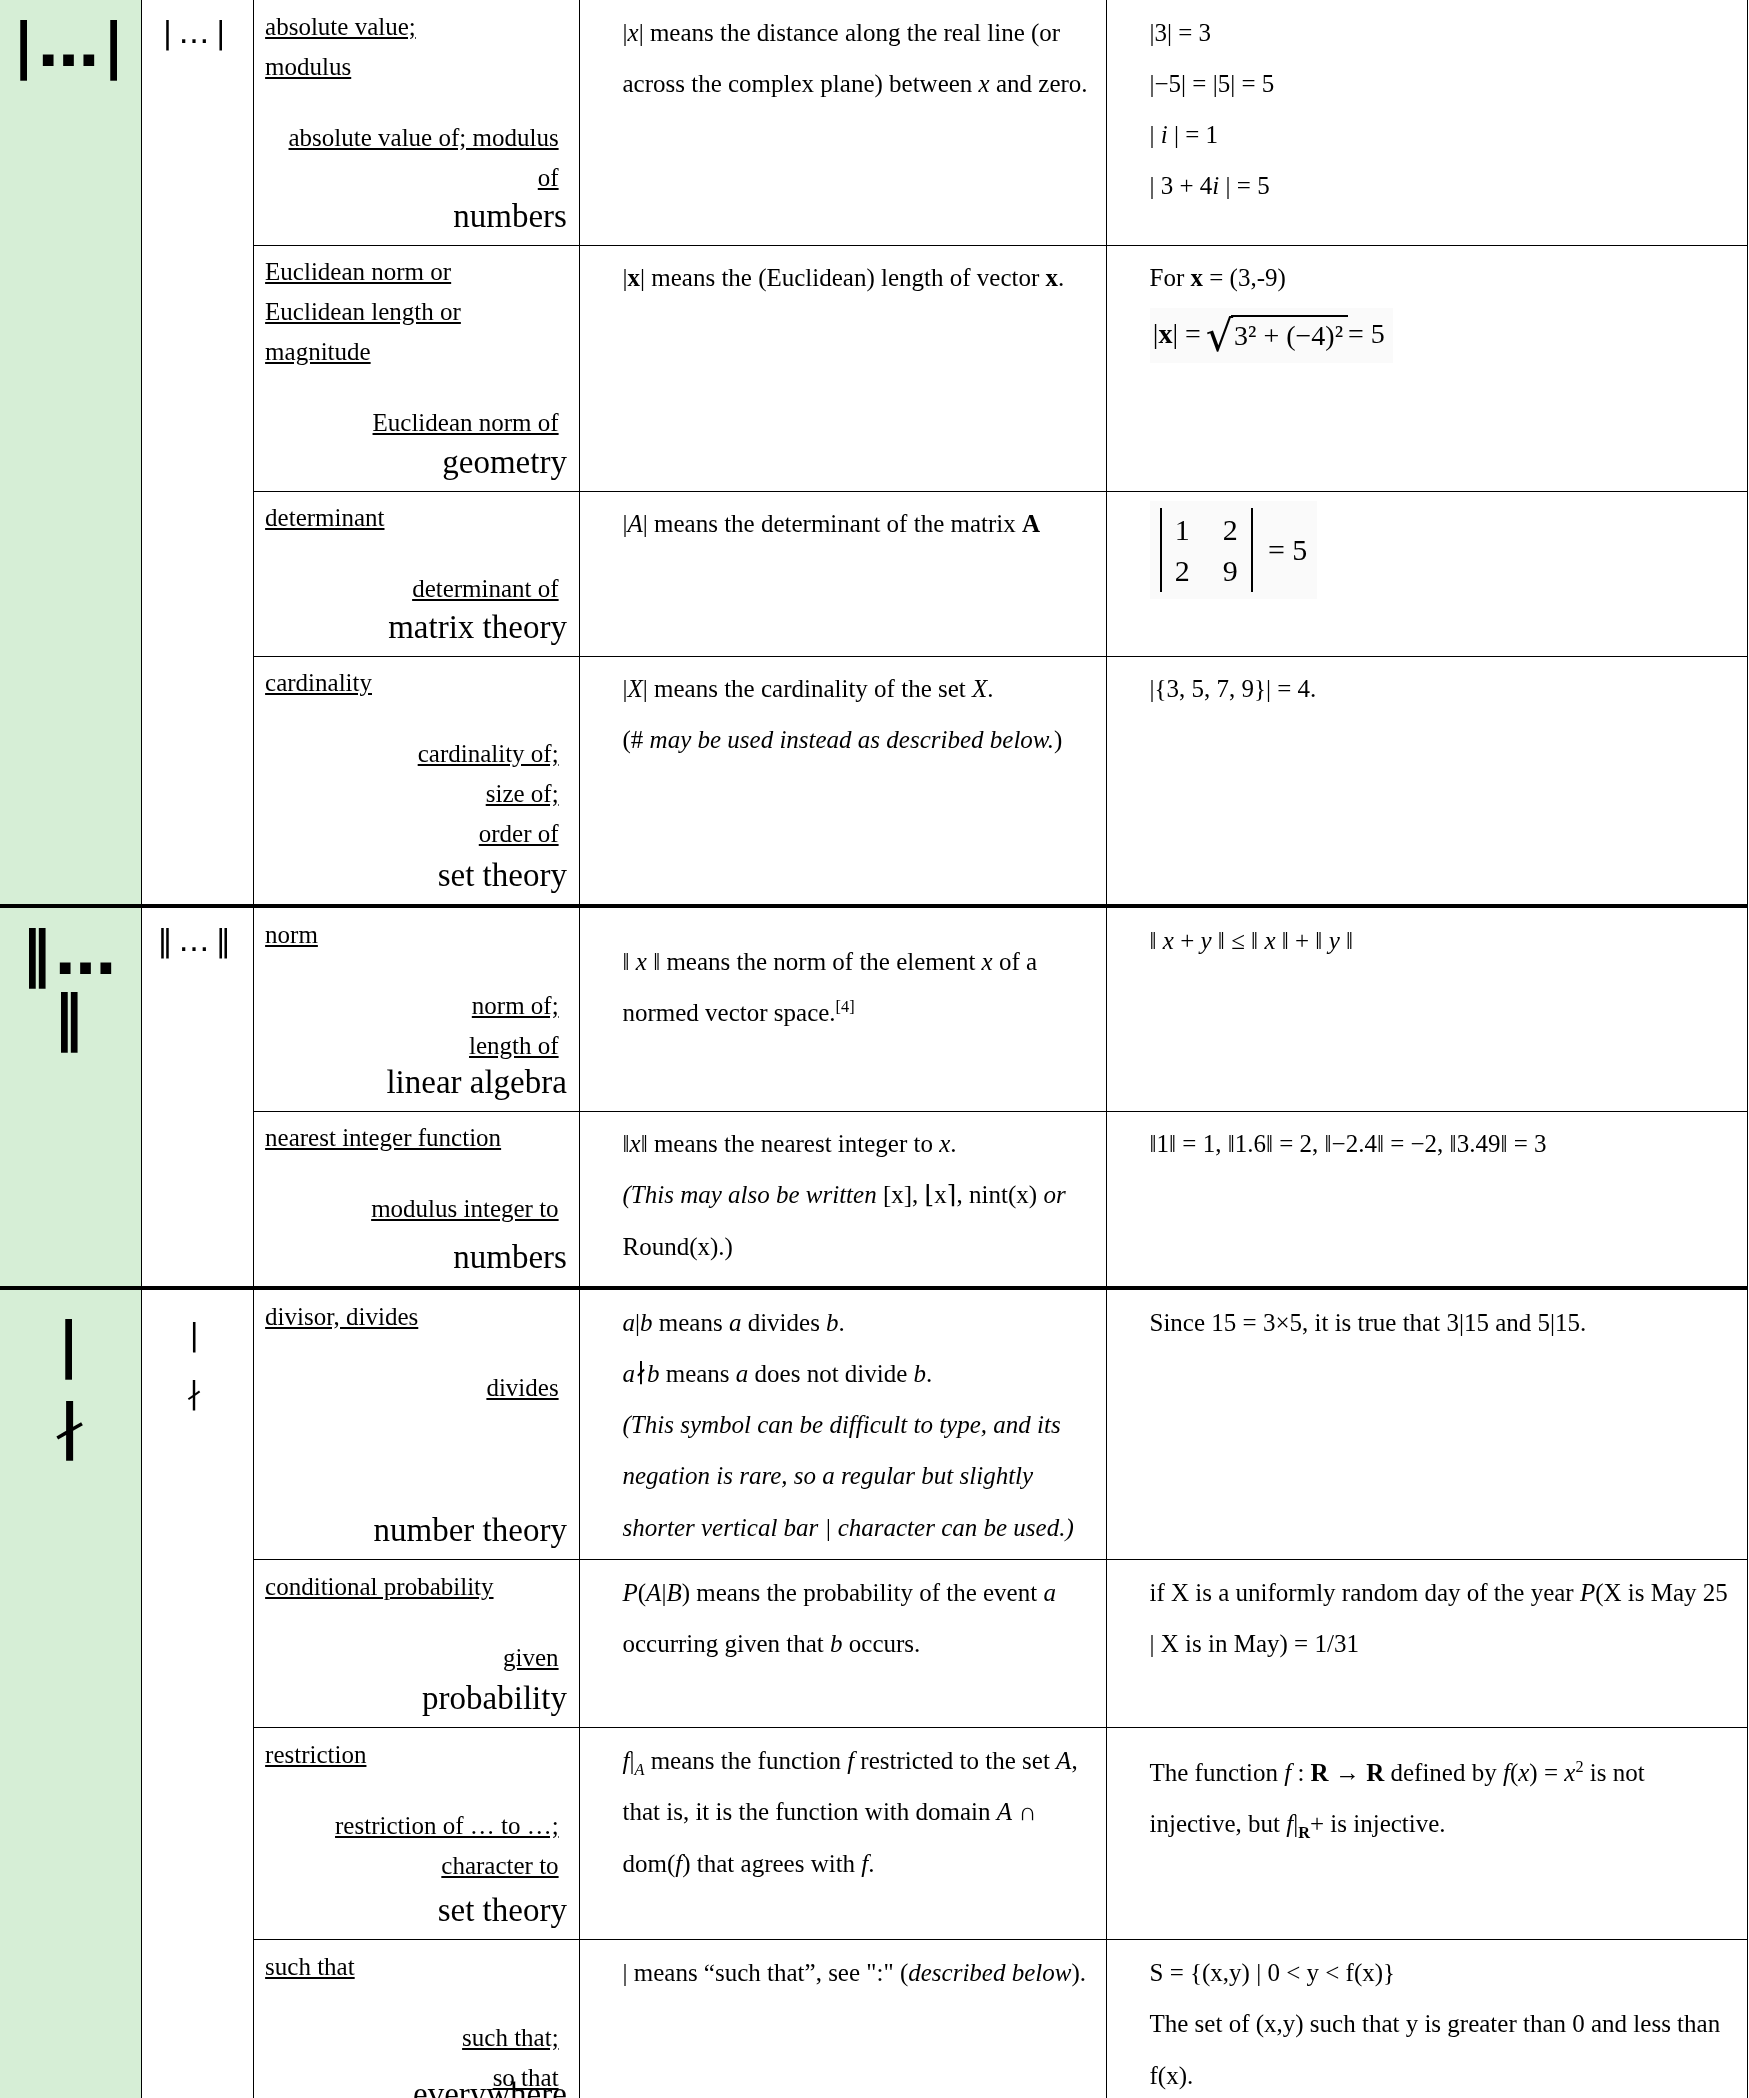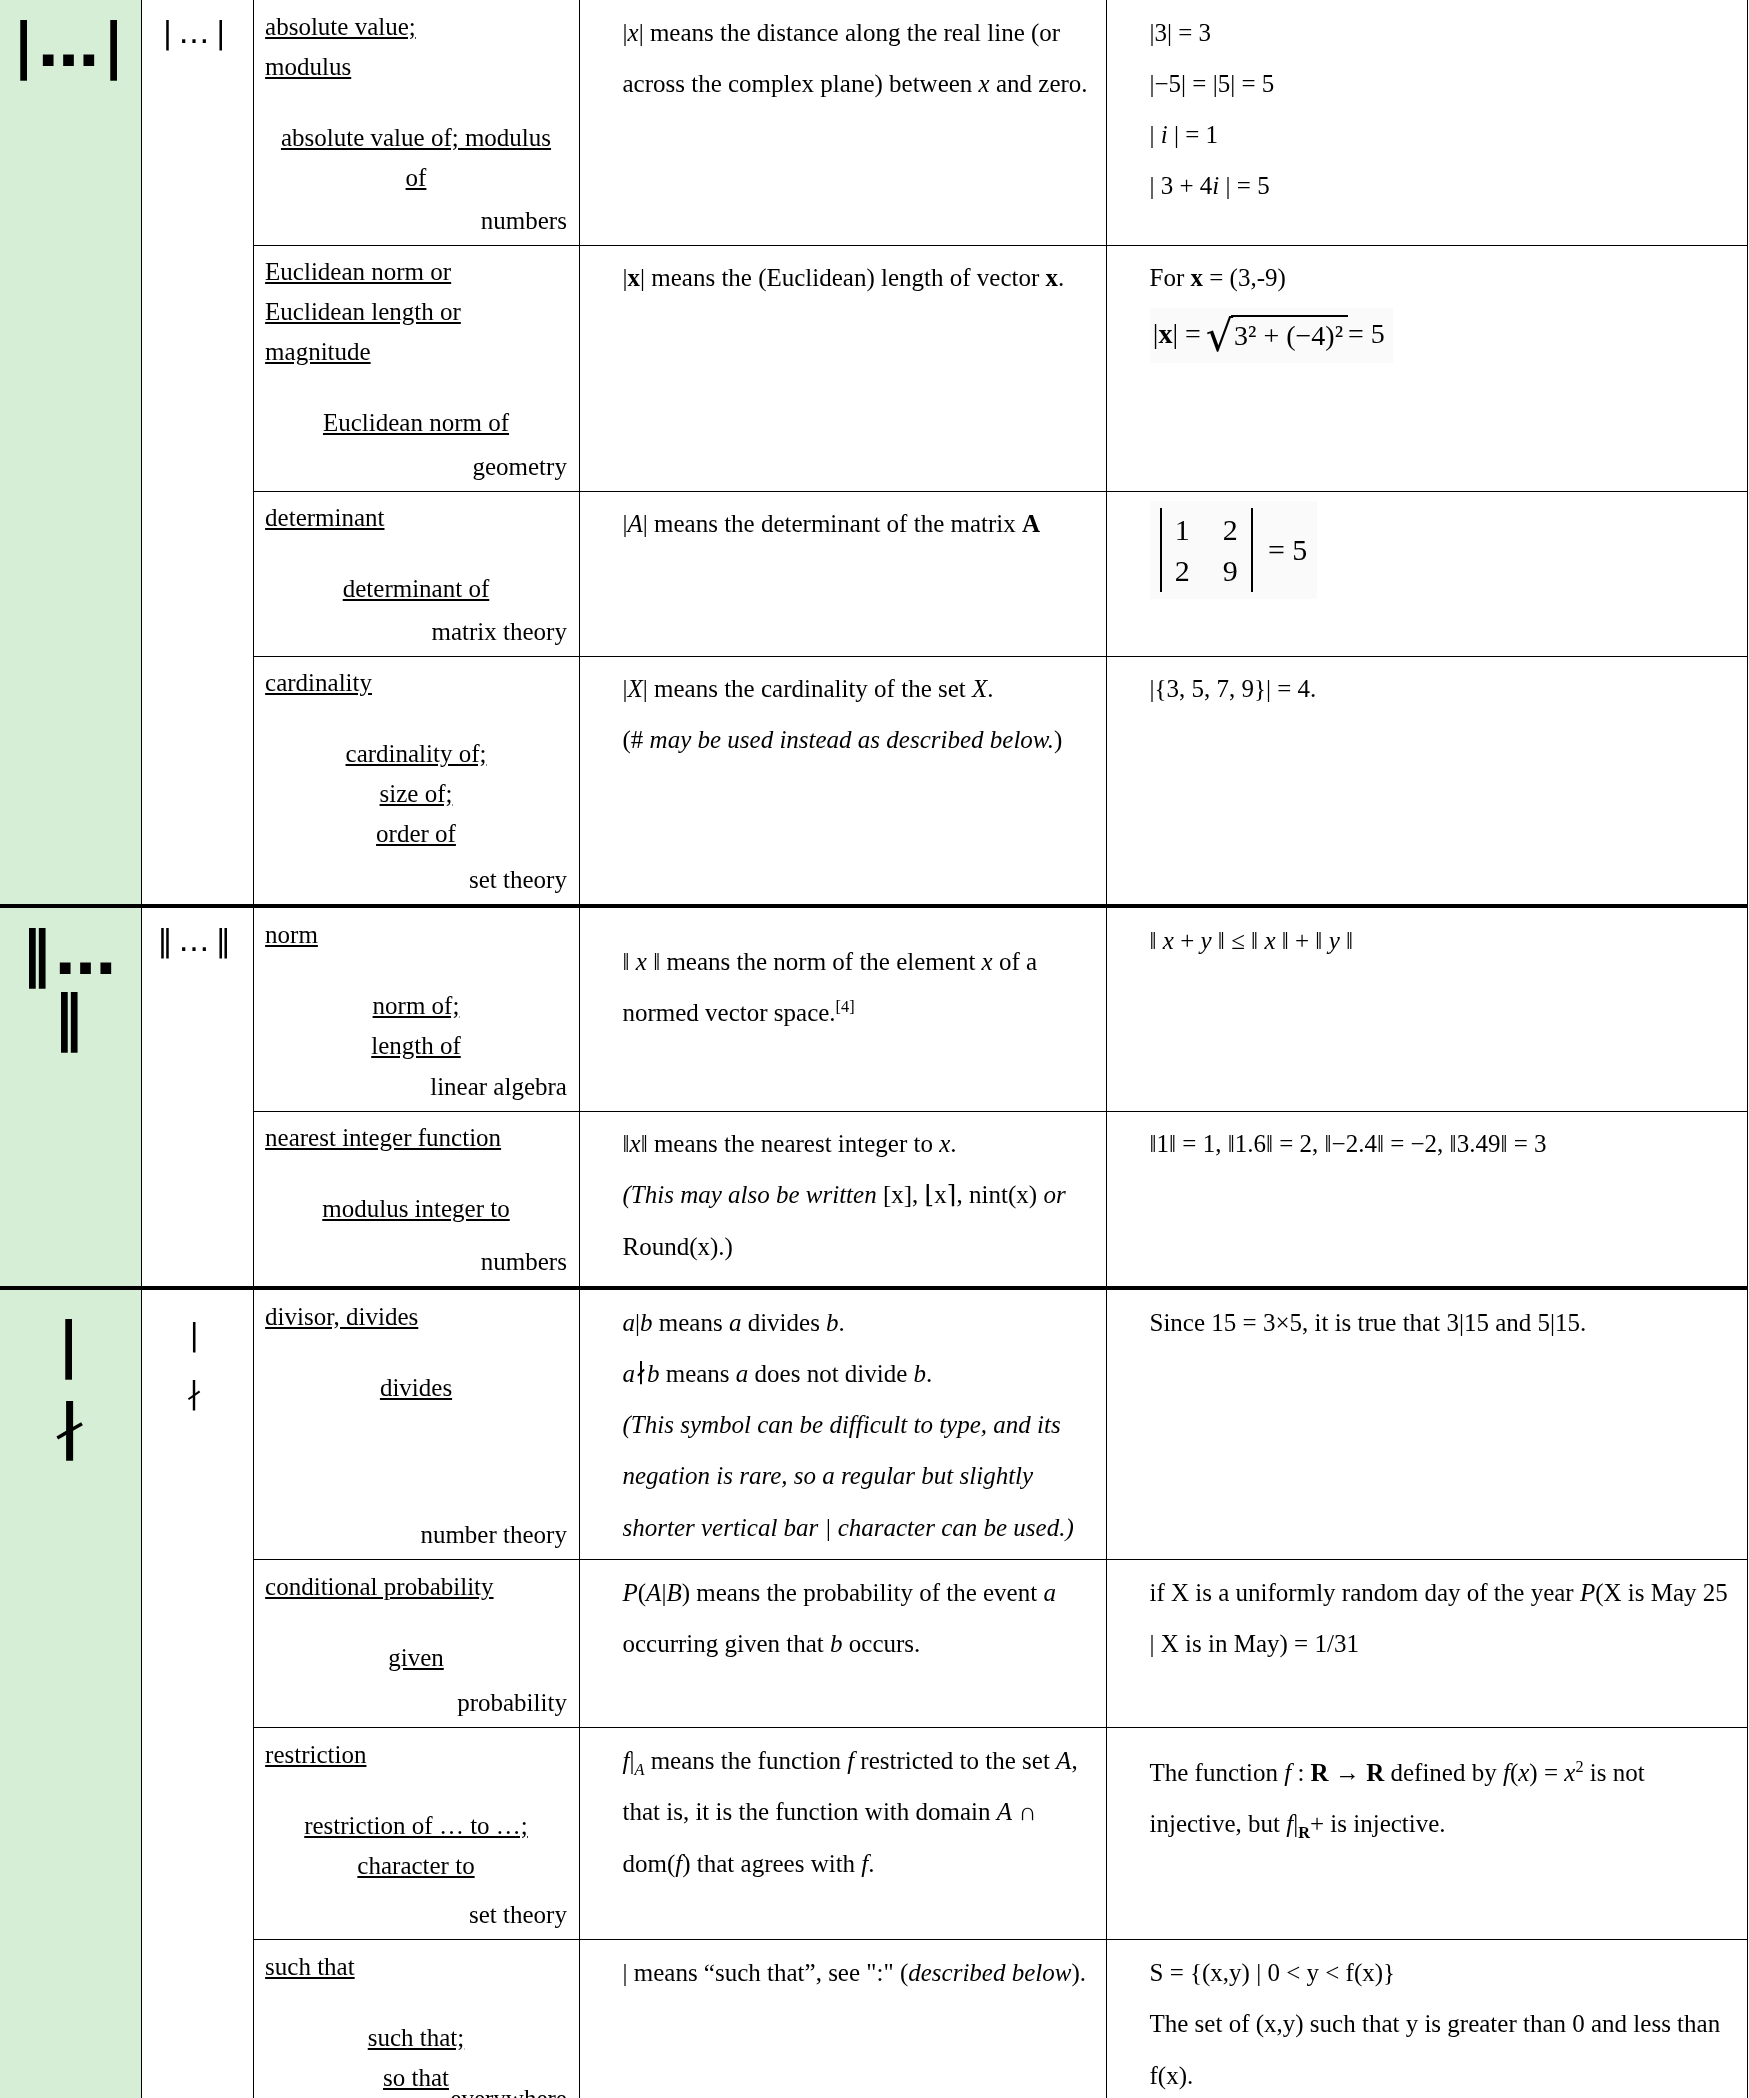--- a/index.html
+++ b/index.html
@@ -55,27 +55,27 @@
     font-family: "DejaVu Sans", sans-serif;
     font-size: 31px;
     line-height: 1.1;
     letter-spacing: 5.8px;
   }
   .smallsym div { line-height: 1.9; }
 
   
   td.name-cell { position: relative; font-size: 25px; text-decoration: underline; }
   .nm { text-align: left; line-height: 1.6; }
-  .ra { text-align: center; line-height: 1.6; margin-top: 31px; padding: 0 8.3px; }
+  .ra { text-align: right; line-height: 1.6; margin-top: 31px; padding: 0 8.3px; }
   .cat {
     position: absolute;
     right: 11.6px;
     bottom: 10px;
     text-align: right;
-    font-size: 25px;
+    font-size: 33px;
   }
 
   
   td.expl-cell, td.ex-cell { font-size: 25px; padding-left: 43px; }
   .rtext { line-height: 2.05; }
   .rtext > div { margin: 0; }
 
   .it { font-style: italic; }
   .bd { font-weight: bold; }
   sup, sub { font-size: 65%; line-height: 0; }

